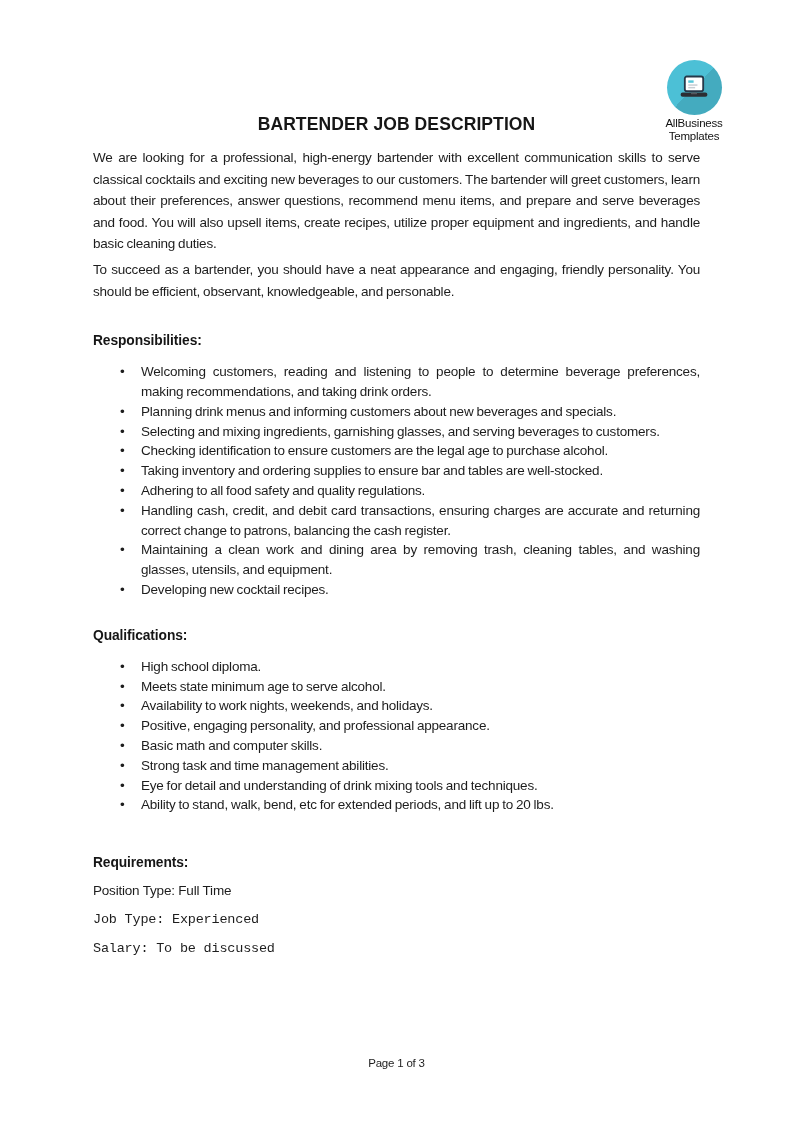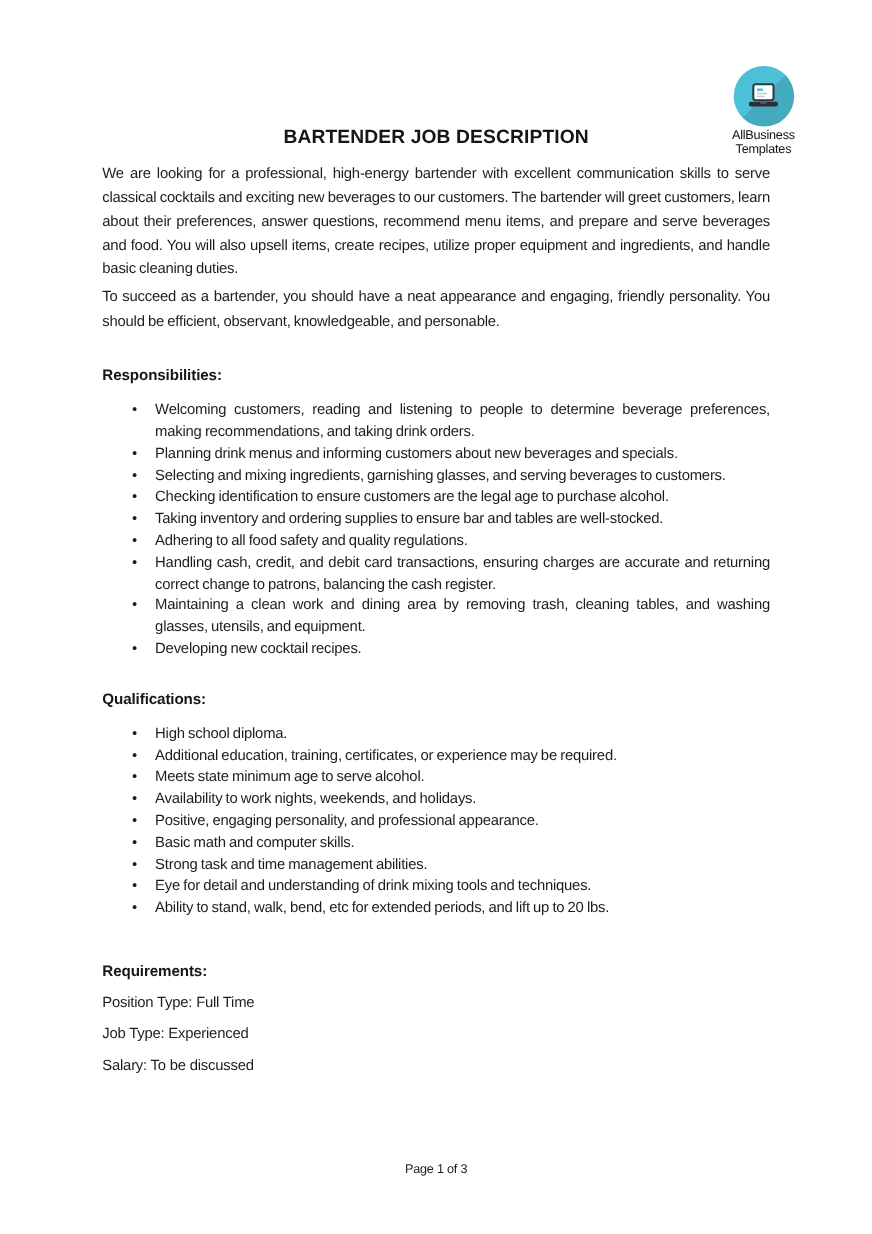--- a/index.html
+++ b/index.html
@@ -105,21 +105,21 @@
     top: 0;
   }
 
   
   .req-line {
     margin: 11px 0 0;
     font-size: 13.5px;
     line-height: 17px;
     letter-spacing: -0.2px;
   }
-  .req-line + .req-line { margin-top: 12px; }
+  .req-line + .req-line { margin-top: 12px; font-family: Liberation Mono, monospace; }
 
   
   .footer {
     position: absolute;
     top: 1057px;
     left: 0;
     width: 100%;
     text-align: center;
     font-size: 11.5px;
     color: #1d1d1d;
@@ -164,21 +164,20 @@
     <li>Taking inventory and ordering supplies to ensure bar and tables are well-stocked.</li>
     <li>Adhering to all food safety and quality regulations.</li>
     <li>Handling cash, credit, and debit card transactions, ensuring charges are accurate and returning correct change to patrons, balancing the cash register.</li>
     <li>Maintaining a clean work and dining area by removing trash, cleaning tables, and washing glasses, utensils, and equipment.</li>
     <li>Developing new cocktail recipes.</li>
   </ul>
 
   <h2 class="sec-heading h-qual">Qualifications:</h2>
   <ul class="bullets">
     <li>High school diploma.</li>
-    <li>Additional education, training, certificates, or experience may be required.</li>
     <li>Meets state minimum age to serve alcohol.</li>
     <li>Availability to work nights, weekends, and holidays.</li>
     <li>Positive, engaging personality, and professional appearance.</li>
     <li>Basic math and computer skills.</li>
     <li>Strong task and time management abilities.</li>
     <li>Eye for detail and understanding of drink mixing tools and techniques.</li>
     <li>Ability to stand, walk, bend, etc for extended periods, and lift up to 20 lbs.</li>
   </ul>
 
   <h2 class="sec-heading h-req">Requirements:</h2>

